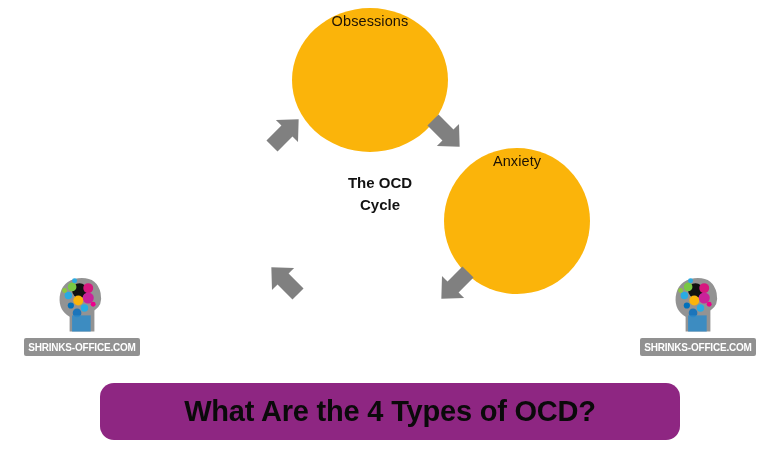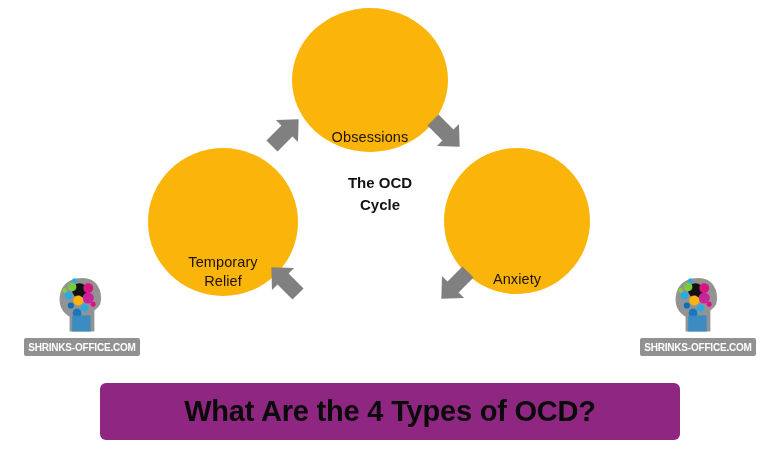--- a/index.html
+++ b/index.html
@@ -20,21 +20,21 @@
     background: #ffffff;
     overflow: hidden;
   }
 
   
   .node {
     position: absolute;
     background: #fbb40a;
     border-radius: 50%;
     display: flex;
-    align-items: flex-end;
+    align-items: flex-start;
     justify-content: center;
     text-align: center;
     color: #1d1205;
     font-size: 14.5px;
     line-height: 1.35;
     letter-spacing: .1px;
     box-sizing: border-box;
     padding: 4px;
   }
   .node span { display: block; }
@@ -122,21 +122,21 @@
   }
 
   
   #banner {
     position: absolute;
     left: 100px;
     top: 383px;
     width: 580px;
     height: 57px;
     background: #8e2682;
-    border-radius: 6px;
+    border-radius: 14px;
     display: flex;
     align-items: center;
     justify-content: center;
   }
   #banner-title {
     color: #0a0a0a;
     font-size: 29px;
     font-weight: bold;
     letter-spacing: -.2px;
     white-space: nowrap;
@@ -149,26 +149,20 @@
 
   <div class="node" id="node-obsessions">
     <span>Obsessions</span>
   </div>
 
   <div class="node" id="node-anxiety">
     <span>Anxiety</span>
   </div>
 
 
-  <div class="node" id="node-relief">
-    <div>
-      <span>Temporary</span>
-      <span>Relief</span>
-    </div>
-  </div>
 
   <div id="center-label">
     <span>The OCD</span>
     <span>Cycle</span>
   </div>
 
   <div class="arrow" id="arrow-relief-to-obsessions">
     <svg viewBox="0 0 100 100" xmlns="http://www.w3.org/2000/svg">
       <g transform="rotate(45 50 50)">
         <path d="M50 8 L84 44 L67 44 L67 90 L33 90 L33 44 L16 44 Z" fill="#808080"></path>

